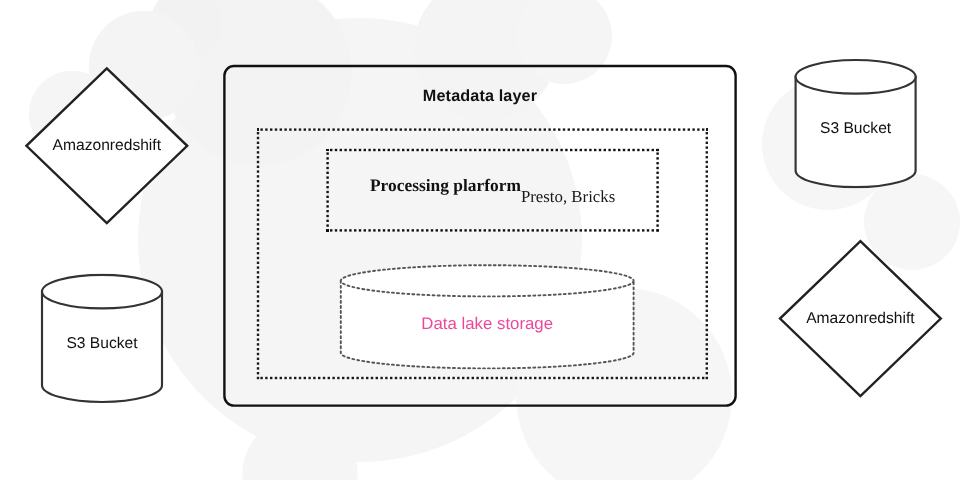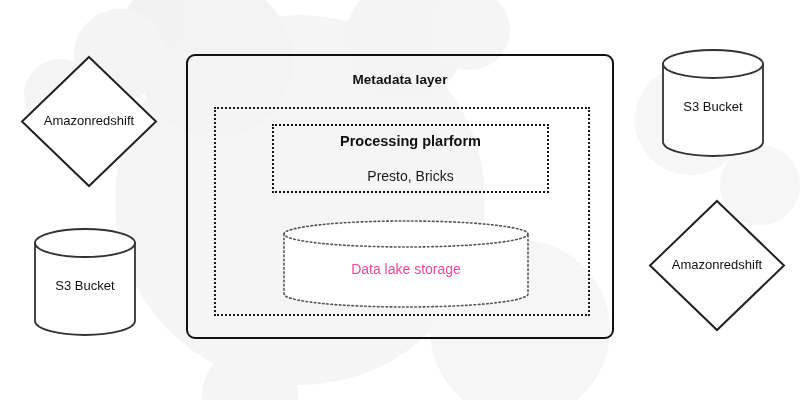--- a/index.html
+++ b/index.html
@@ -65,23 +65,24 @@
   
   .processing-box {
     position: absolute;
     left: 56px;
     top: 15px;
     width: 277px;
     height: 69px;
     border: 2px dotted #111111;
     box-sizing: border-box;
     display: flex;
-    flex-direction: column;
+    flex-direction: row;
     align-items: center;
     justify-content: center;
+    font-family: Liberation Serif, serif;
   }
   .processing-title {
     font-size: 14.5px;
     font-weight: bold;
     color: #111111;
     margin-bottom: 6px;
   }
   .processing-sub {
     font-size: 14px;
     font-weight: normal;

